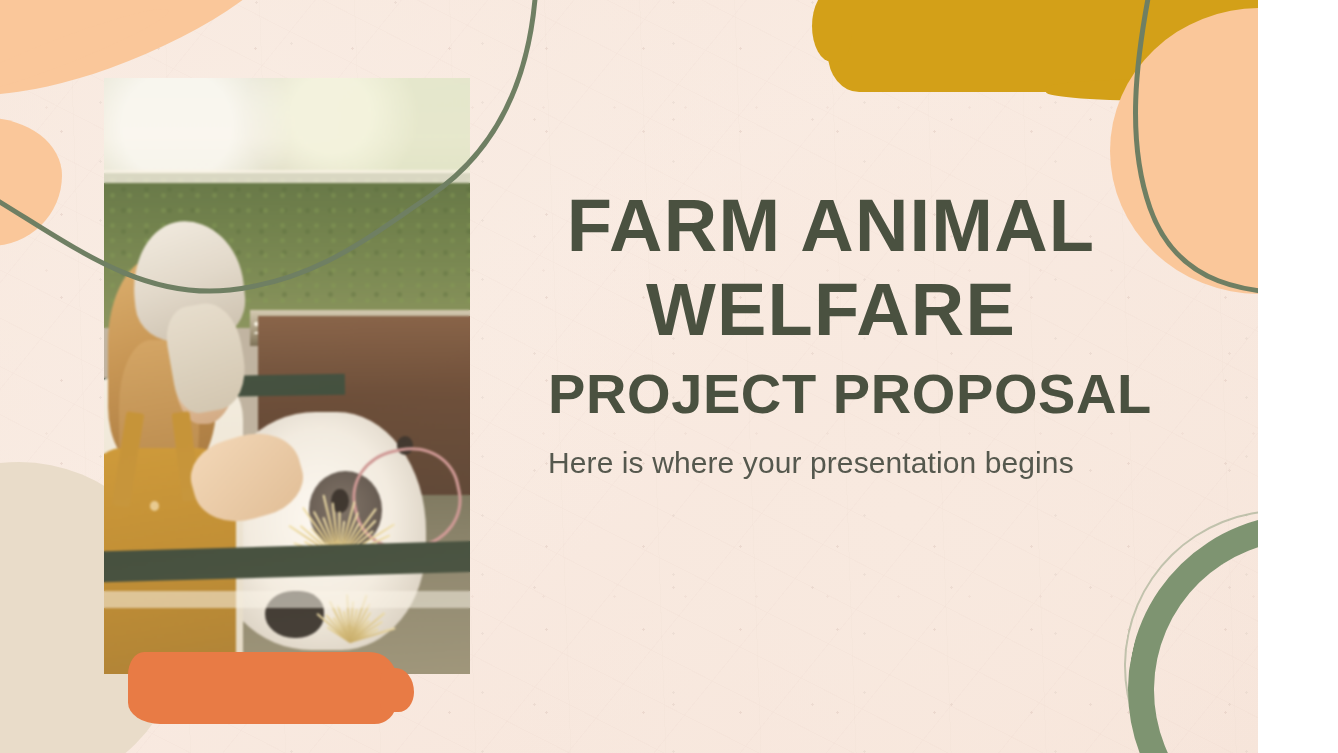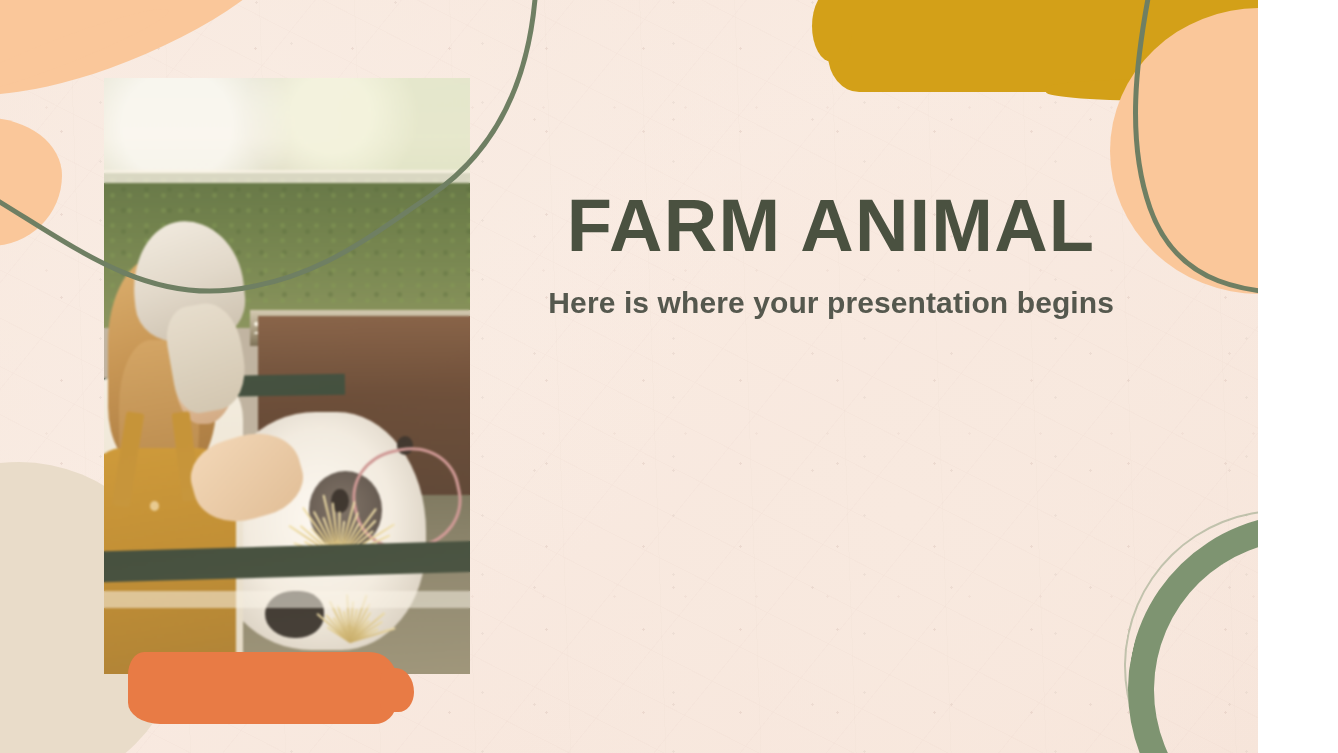--- a/index.html
+++ b/index.html
@@ -379,25 +379,25 @@
     font-weight: 700;
     font-size: 56px;
     line-height: 68px;
     letter-spacing: .6px;
     text-align: center;
     white-space: nowrap;
     margin-top: 8px;
   }
   .tagline {
     color: #55584e;
-    font-weight: 700;
+    font-weight: 400;
     font-size: 30px;
     line-height: 42px;
     letter-spacing: .1px;
-    text-align: right;
+    text-align: left;
     margin-top: 14px;
   }
 </style>
 </head>
 <body>
 
 <div class="slide">
 
   <div class="paper-base"></div>
   <div class="paper-speckle"></div>
@@ -497,16 +497,18 @@
 
   <svg class="deco line-sage" viewBox="0 0 1338 753">
     <path d="M -10 196 C 70 244, 140 300, 230 290 C 318 280, 370 236, 430 196
              C 492 154, 530 86, 536 -14" fill="none" stroke="#6f7f63" stroke-width="5" stroke-linecap="round"></path>
     <path d="M 1150 -12 C 1136 60, 1126 140, 1150 208
              C 1176 282, 1240 300, 1348 292" fill="none" stroke="#6f7f63" stroke-width="5" stroke-linecap="round"></path>
   </svg>
 
   <div class="text-block">
     <div class="title-line">FARM ANIMAL</div>
+    <div class="title-line">WELFARE</div>
+    <div class="subtitle-line">PROJECT PROPOSAL</div>
     <div class="tagline">Here is where your presentation begins</div>
   </div>
 
 </div>
 
 </body></html>

